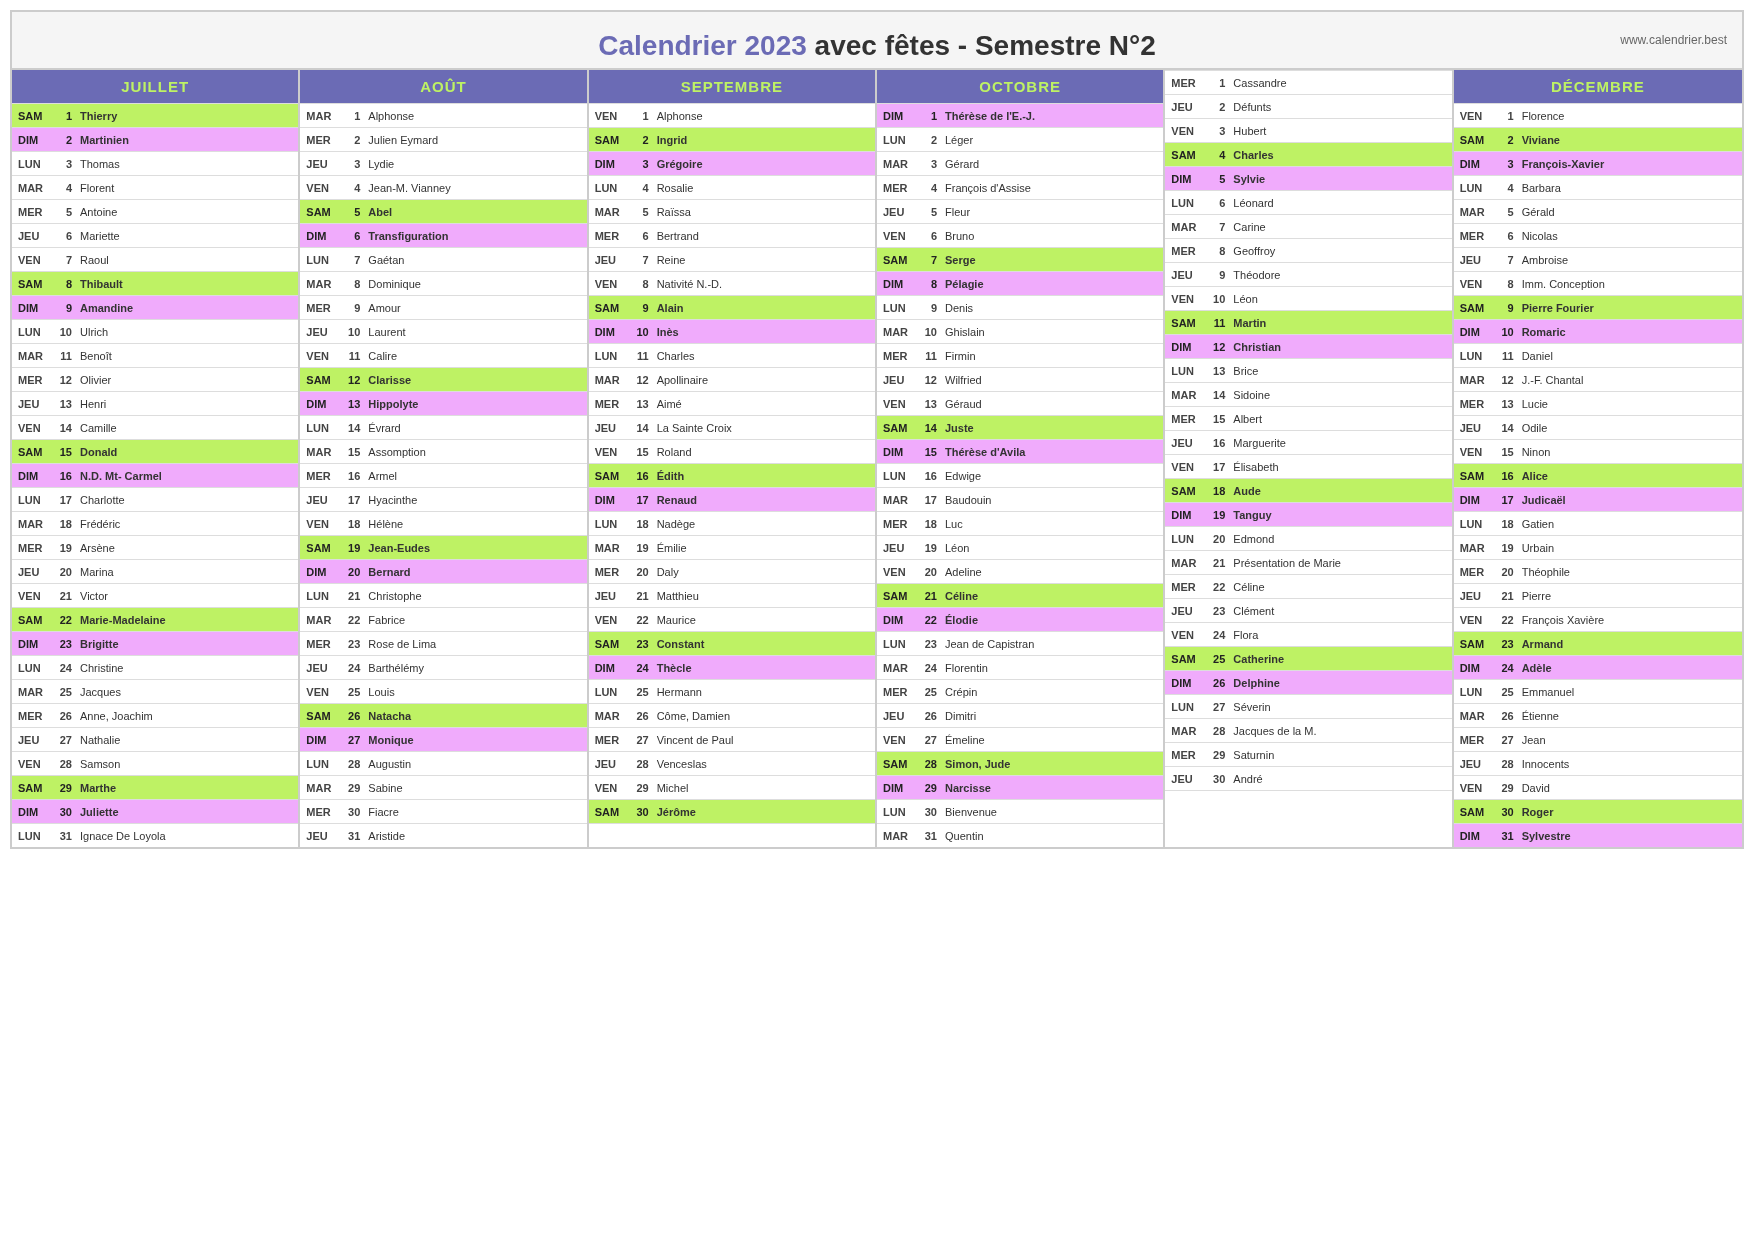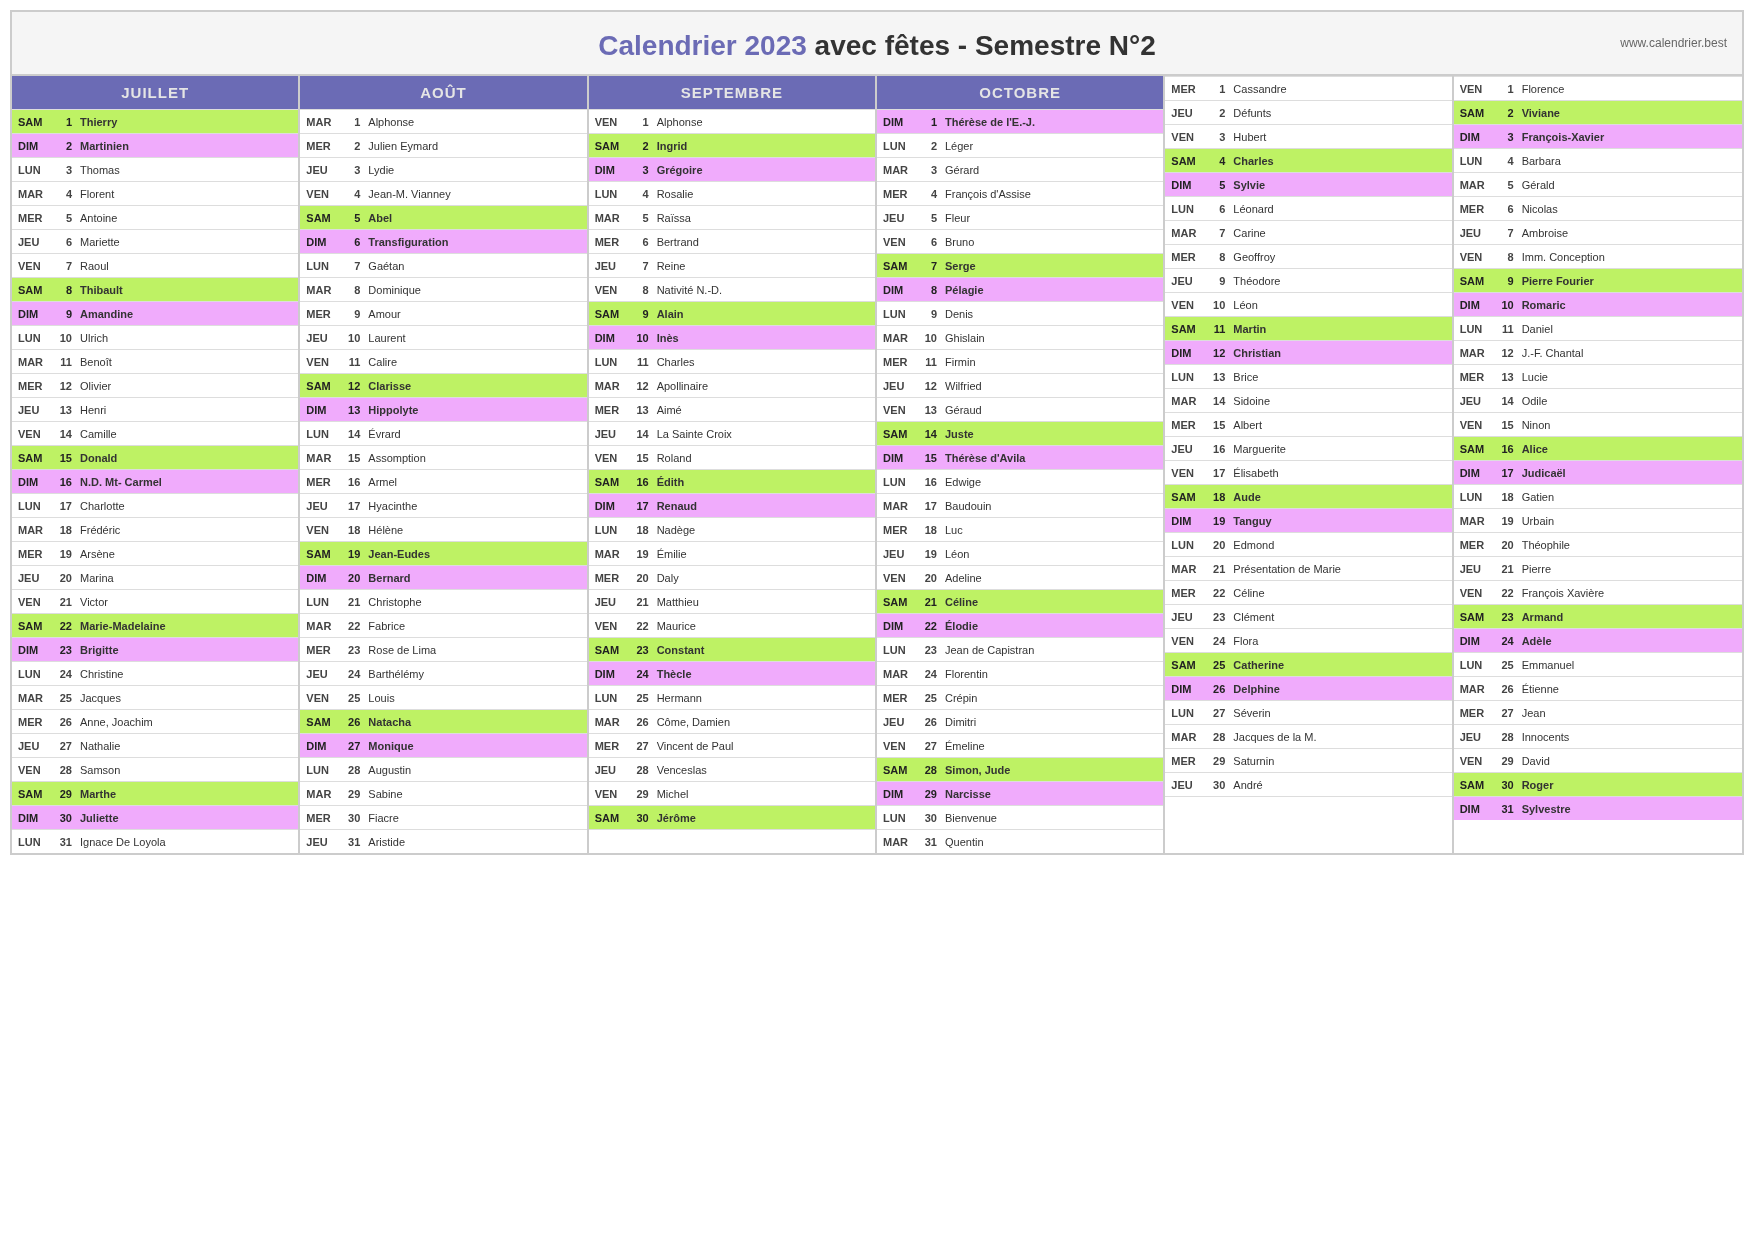--- a/index.html
+++ b/index.html
@@ -1,20 +1,20 @@
 <!DOCTYPE html>
 <html><head>
   <meta charset="utf-8">
   <style>
     * { box-sizing: border-box; margin: 0; padding: 0; }
     body { font-family: Arial, sans-serif; background: #fff; padding: 10px; }
     
     .page-title {
       text-align: center;
-      padding: 18px 10px 12px;
+      padding: 18px 10px 6px;
       font-size: 28px;
       font-weight: bold;
       color: #333;
       border: 2px solid #ccc;
       border-bottom: none;
       background: #f5f5f5;
       position: relative;
     }
     .page-title .highlight { color: #6b6bb5; }
     .website {
@@ -34,21 +34,21 @@
       border: 2px solid #ccc;
     }
     
     .month-col {
       border-right: 2px solid #ccc;
     }
     .month-col:last-child { border-right: none; }
     
     .month-header {
       background: #6b6bb5;
-      color: #e5e5e5;
+      color: #bef264;
       text-align: center;
       font-weight: bold;
       font-size: 15px;
       padding: 8px 4px;
       letter-spacing: 1px;
     }
     
     .day-row {
       display: grid;
       grid-template-columns: 38px 24px 1fr;
@@ -878,20 +878,21 @@
         <span class="day-name">Saturnin</span>
       </div>
       <div class="day-row">
         <span class="day-abbr">JEU</span>
         <span class="day-num">30</span>
         <span class="day-name">André</span>
       </div>
       <div class="day-row" style="min-height: 24px;"></div>
     </div>
     <div class="month-col">
+      <div class="month-header">DÉCEMBRE</div>
       <div class="day-row">
         <span class="day-abbr">VEN</span>
         <span class="day-num">1</span>
         <span class="day-name">Florence</span>
       </div>
       <div class="day-row sam-row bold-row">
         <span class="day-abbr weekend-abbr">SAM</span>
         <span class="day-num">2</span>
         <span class="day-name">Viviane</span>
       </div>

